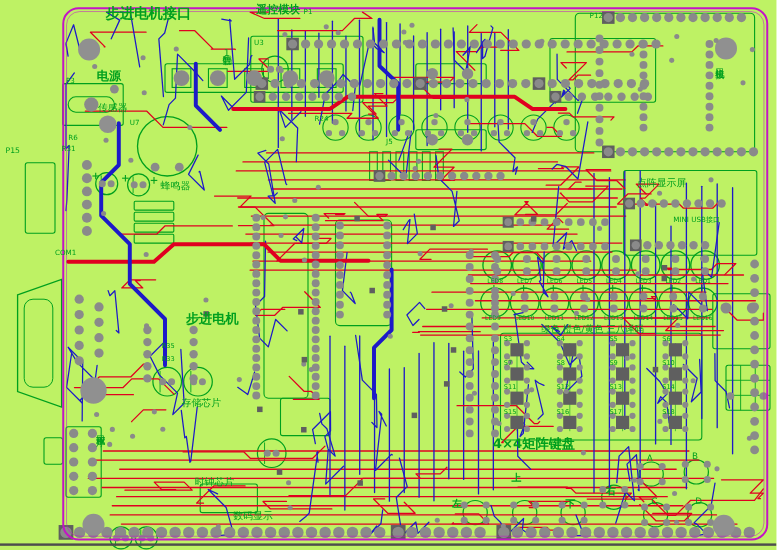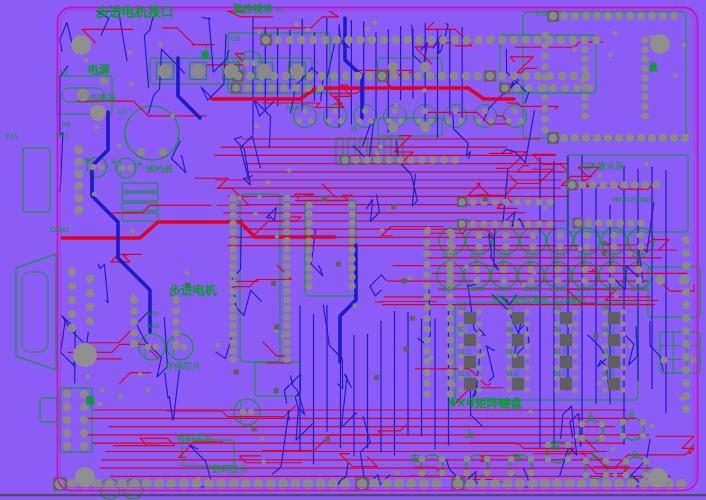--- a/index.html
+++ b/index.html
@@ -1,16 +1,16 @@
 <!DOCTYPE html>
 <html><head>
 <meta charset="utf-8">
 <style>
   html,body{margin:0;padding:0;background:#ffffff;}
-  .stage{position:relative;width:706px;height:500px;background:#8b5cf6;overflow:hidden;
+  .stage{position:relative;width:706px;height:500px;background:#bef264;overflow:hidden;
          font-family:"DejaVu Sans",sans-serif;}
   svg text{font-family:"DejaVu Sans",sans-serif;}
   .vtext{writing-mode:vertical-rl;text-orientation:upright;}
 </style>
 </head>
 <body>
 
 <div class="stage">
   <svg id="board-svg" width="706" height="500" viewBox="0 0 706 500">
       <defs>

